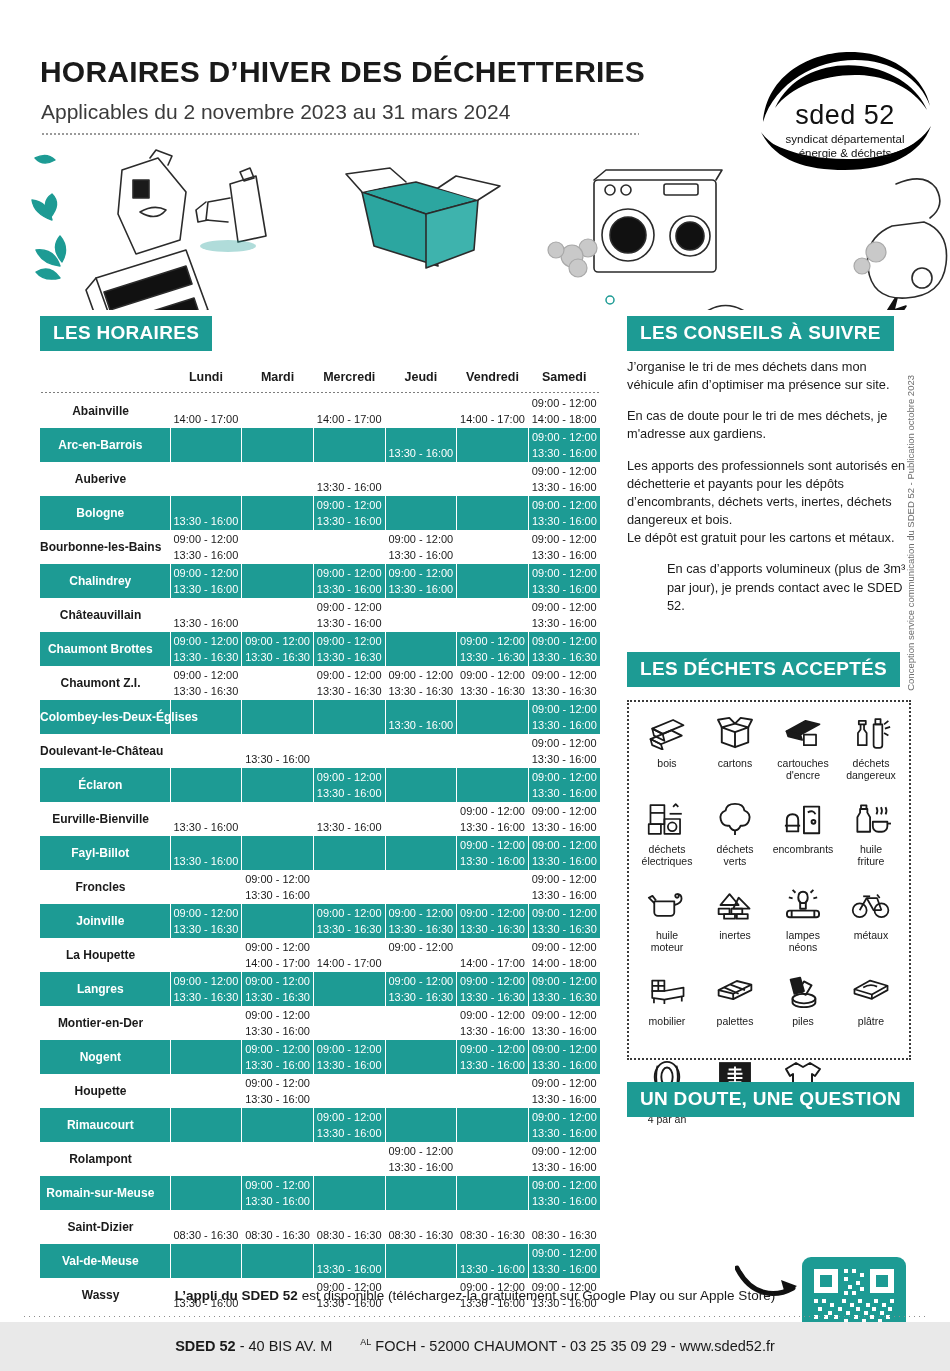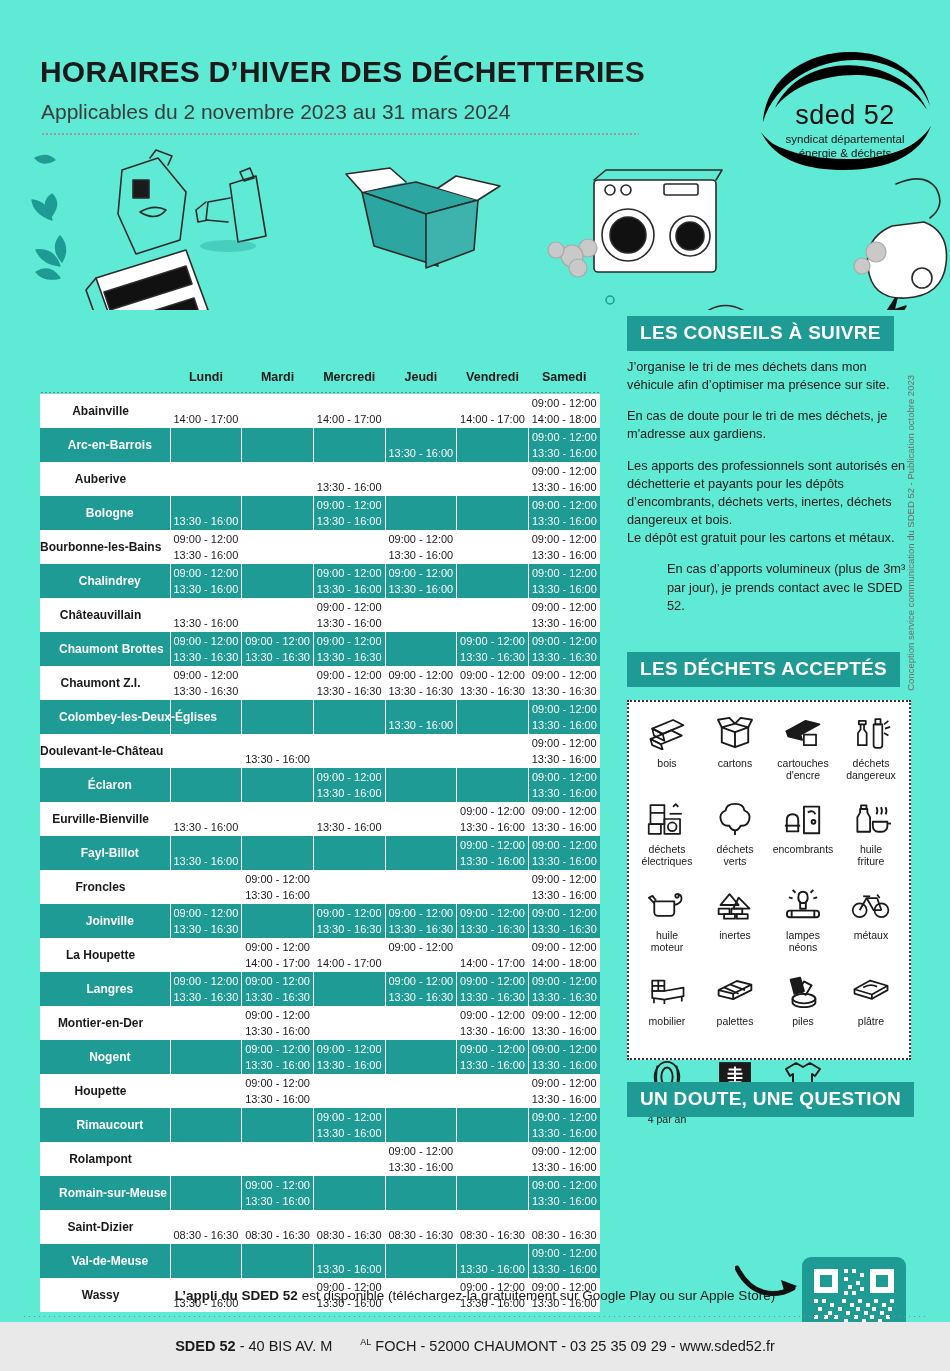--- a/index.html
+++ b/index.html
@@ -6,21 +6,21 @@
   body{
     width:950px;height:1371px;
     background:#e9e9e9;
     font-family:"Liberation Sans", sans-serif;
     -webkit-font-smoothing:antialiased;
     overflow:hidden;
   }
   .page{
     position:relative;
     width:950px;height:1371px;
-    background:#5eead4;
+    background:#ffffff;
     overflow:hidden;
   }
   
   .header{position:absolute;left:0;top:0;width:950px;height:140px;}
   .title{
     position:absolute;left:40px;top:55px;
     font-size:30px;font-weight:bold;letter-spacing:.2px;
     color:#1a1a1a;
   }
   .subtitle{
@@ -70,21 +70,21 @@
   tbody tr td{
     height:34px;padding:0;vertical-align:middle;
     text-align:center;color:#1a1a1a;line-height:1.35;
     white-space:nowrap;
   }
   td.name{
     font-weight:bold;font-size:12px;text-align:center;
     padding-right:9px;color:#1a1a1a;
   }
   tr.alt td{background:#1d9b94;color:#ffffff;border-left:1px solid #ffffff;}
-  tr.alt td.name{background:#1d9b94;color:#ffffff;border-left:none;padding-left:19px;}
+  tr.alt td.name{background:#1d9b94;color:#ffffff;border-left:none;}
   tr.plain td{background:#ffffff;}
   tr.plain td.name{background:#ffffff;}
   .slot{display:block;height:16px;line-height:16px;}
   .slot.empty{visibility:hidden;}
 
   
   .rcol{position:absolute;left:627px;top:0;width:285px;}
   .body-txt{
     font-size:12.8px;color:#1a1a1a;line-height:1.42;
   }
@@ -324,20 +324,21 @@
       </g>
       <g fill="none" stroke="#1d9b94" stroke-width="1.5">
         <circle cx="760" cy="208" r="4"></circle>
           <circle cx="518" cy="300" r="4"></circle>
         <circle cx="610" cy="160" r="4"></circle>
           <circle cx="668" cy="304" r="4"></circle>
       </g>
     </svg>
   </div>
 
+  <div class="sect-head" style="left:40px;top:316px;">LES HORAIRES</div>
 
   <div class="tbl">
     <table>
       <colgroup>
           <col class="c0">
           <col class="cd">
           <col class="cd">
           <col class="cd">
           <col class="cd">
           <col class="cd">

